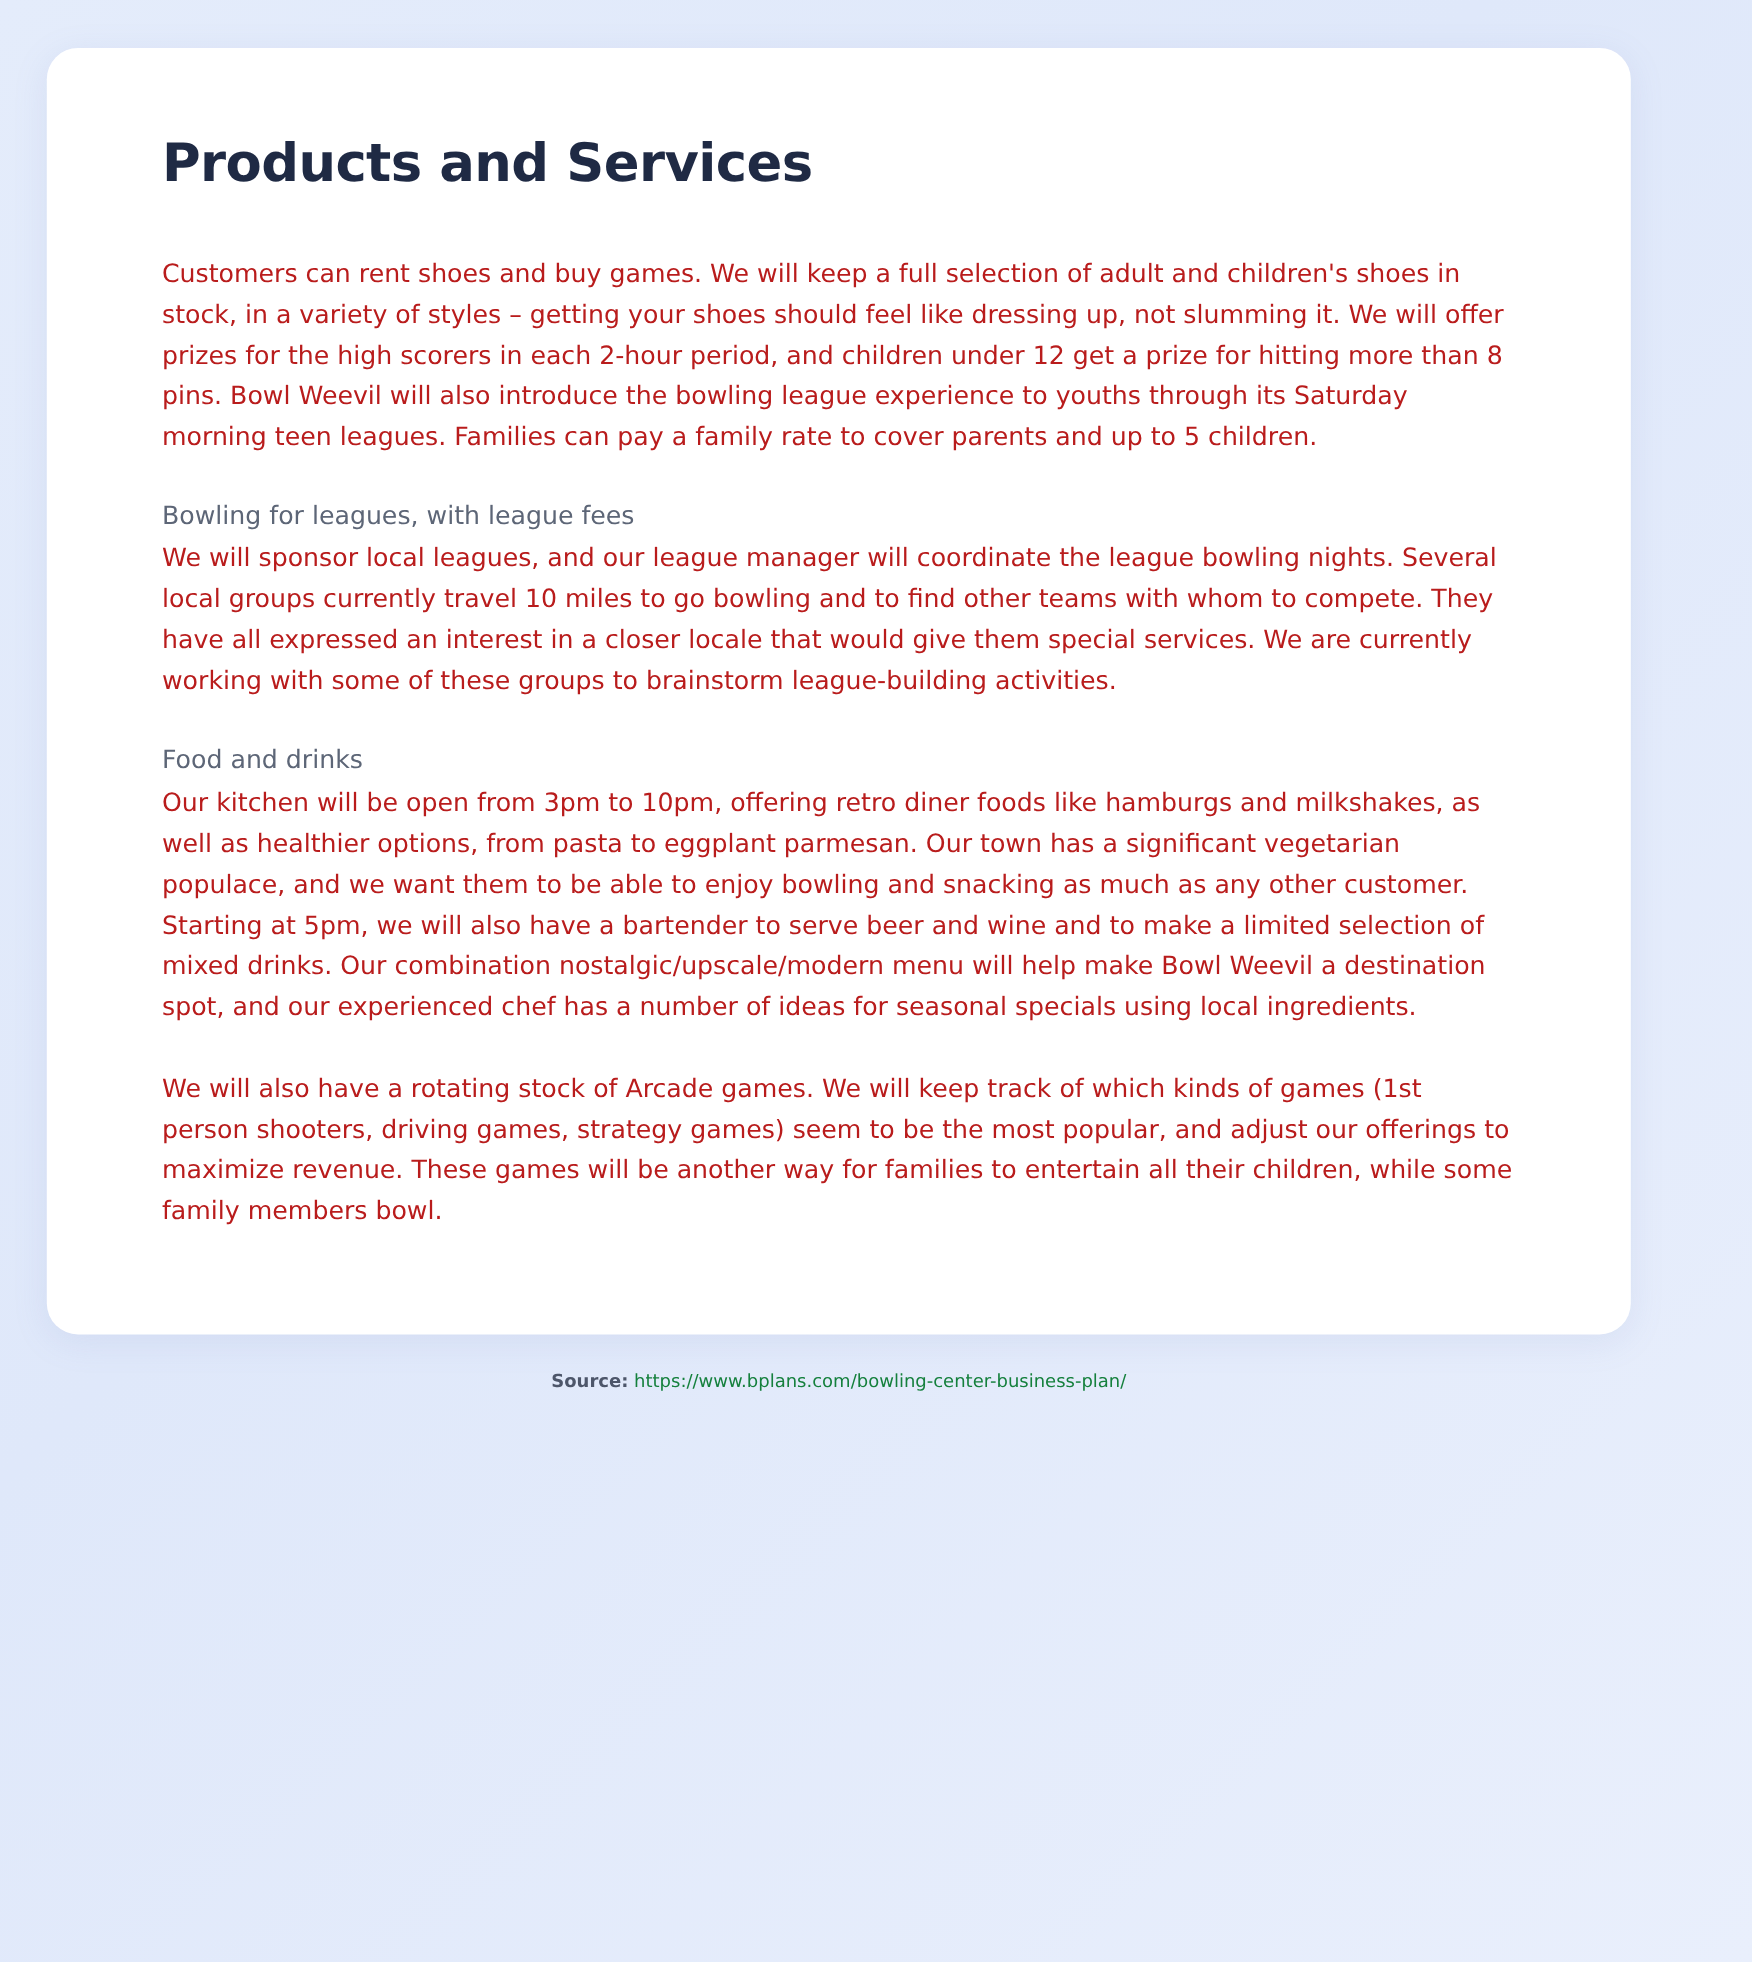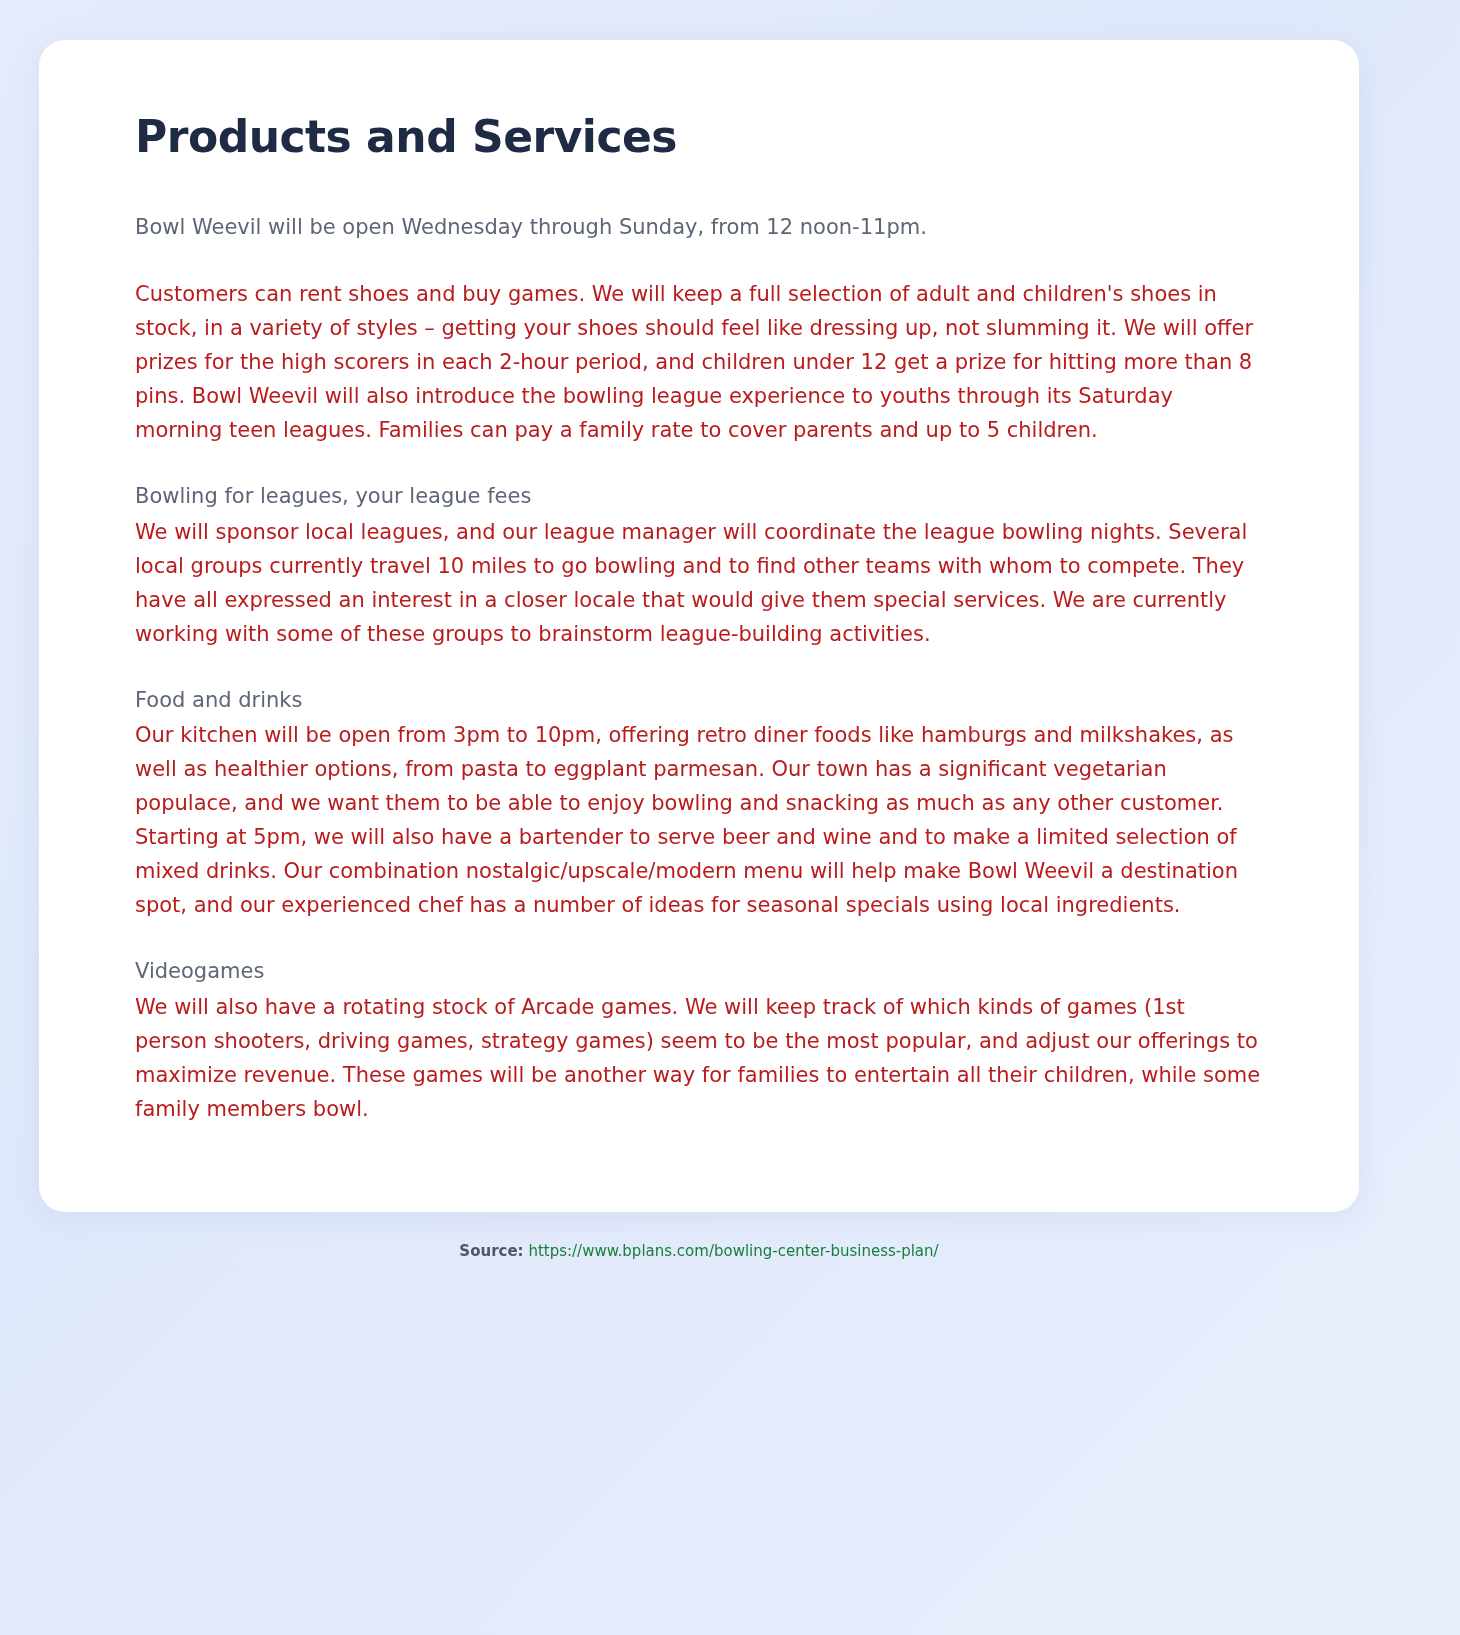--- a/index.html
+++ b/index.html
@@ -84,38 +84,36 @@
 </style>
 </head>
 <body>
 
 <div class="page">
 
   <div class="card">
 
     <h1 class="doc-title">Products and Services</h1>
 
-    <p class="intro">Bowl Weevil will be open Wednesday through Sunday, from 12 noon-11pm.</p>
 
     <div class="section">
       <p class="section-body">Customers can rent shoes and buy games. We will keep a full selection of adult and children's shoes in stock, in a variety of styles – getting your shoes should feel like dressing up, not slumming it. We will offer prizes for the high scorers in each 2-hour period, and children under 12 get a prize for hitting more than 8 pins. Bowl Weevil will also introduce the bowling league experience to youths through its Saturday morning teen leagues. Families can pay a family rate to cover parents and up to 5 children.</p>
     </div>
 
     <div class="section">
-      <p class="section-heading">Bowling for leagues, your league fees</p>
+      <p class="section-heading">Bowling for leagues, with league fees</p>
       <p class="section-body">We will sponsor local leagues, and our league manager will coordinate the league bowling nights. Several local groups currently travel 10 miles to go bowling and to find other teams with whom to compete. They have all expressed an interest in a closer locale that would give them special services. We are currently working with some of these groups to brainstorm league-building activities.</p>
     </div>
 
     <div class="section">
       <p class="section-heading">Food and drinks</p>
       <p class="section-body">Our kitchen will be open from 3pm to 10pm, offering retro diner foods like hamburgs and milkshakes, as well as healthier options, from pasta to eggplant parmesan. Our town has a significant vegetarian populace, and we want them to be able to enjoy bowling and snacking as much as any other customer. Starting at 5pm, we will also have a bartender to serve beer and wine and to make a limited selection of mixed drinks. Our combination nostalgic/upscale/modern menu will help make Bowl Weevil a destination spot, and our experienced chef has a number of ideas for seasonal specials using local ingredients.</p>
     </div>
 
     <div class="section">
-      <p class="section-heading">Videogames</p>
       <p class="section-body">We will also have a rotating stock of Arcade games. We will keep track of which kinds of games (1st person shooters, driving games, strategy games) seem to be the most popular, and adjust our offerings to maximize revenue. These games will be another way for families to entertain all their children, while some family members bowl.</p>
     </div>
 
   </div>
 
   <div class="source">
     <span class="source-label">Source:</span>
     <span class="source-url">https://www.bplans.com/bowling-center-business-plan/</span>
   </div>
 

